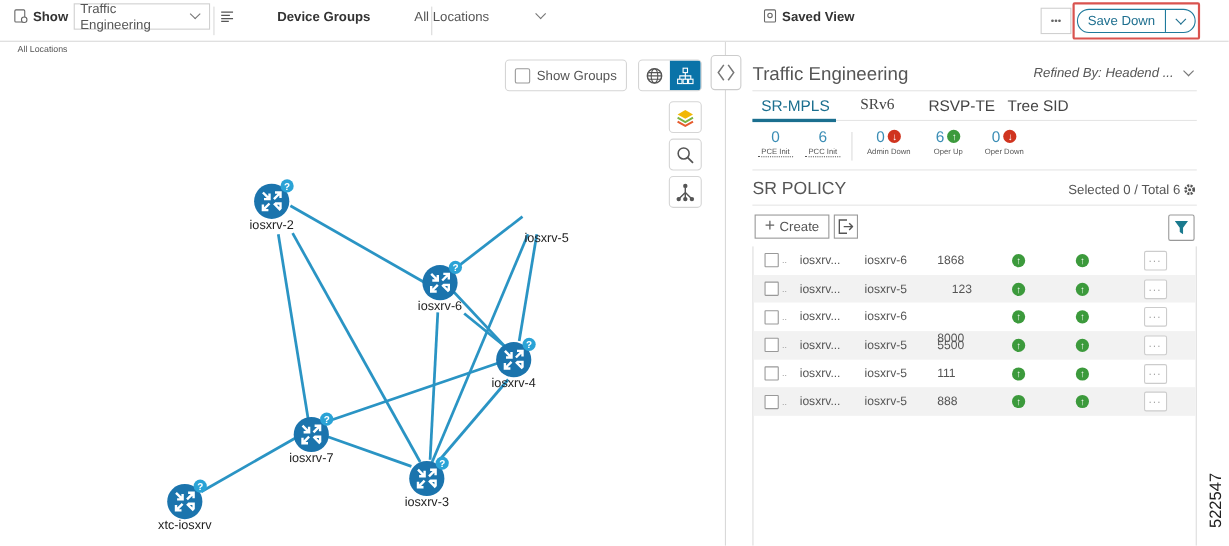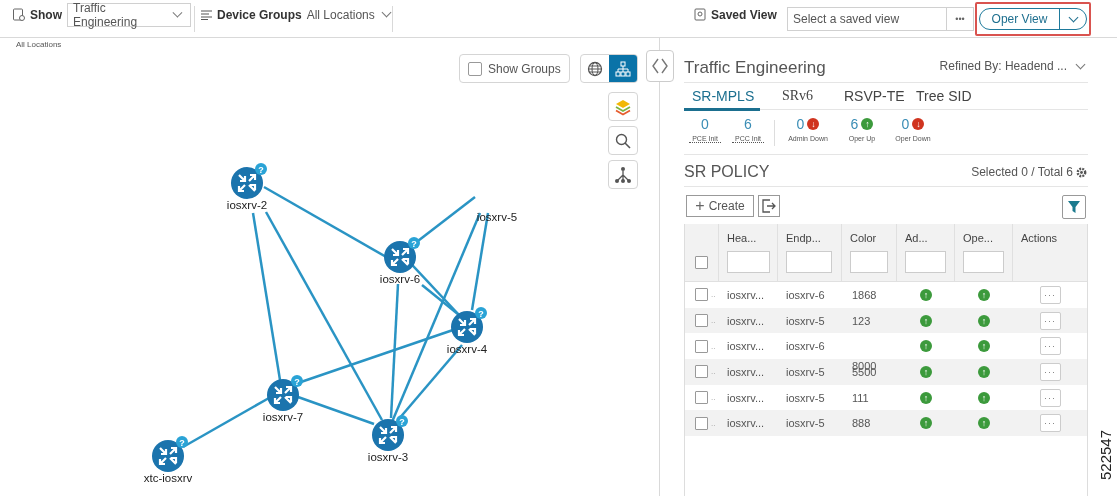--- a/index.html
+++ b/index.html
@@ -20,21 +20,21 @@
   .divider { position: absolute; left: 659px; top: 38px; width: 1px; height: 458px; background: #d9d9d9; }
   .showgroups { position: absolute; left: 459px; top: 54px; width: 111px; height: 29px; border: 1px solid #d5d5d5; border-radius: 4px; display: flex; align-items: center; padding-left: 8px; font-size: 12px; color: #555; }
   .cb { width: 14px; height: 14px; border: 1px solid #999; border-radius: 2px; background: #fff; margin-right: 6px; }
   .viewtoggle { position: absolute; left: 580px; top: 54px; width: 58px; height: 29px; border: 1px solid #d5d5d5; border-radius: 4px; display: flex; overflow: hidden; }
   .viewtoggle div { flex: 1; display: flex; align-items: center; justify-content: center; }
   .viewtoggle .active { background: #0a73a8; }
   .toolbtn { position: absolute; left: 608px; width: 30px; height: 29px; border: 1px solid #d5d5d5; border-radius: 4px; display: flex; align-items: center; justify-content: center; background: #fff; }
   .collapse { position: absolute; left: 646px; top: 50px; width: 28px; height: 32px; border: 1px solid #ccc; border-radius: 4px; background: #fff; display: flex; align-items: center; justify-content: center; color: #777; font-size: 16px; }
   .panel { position: absolute; left: 684px; top: 50px; width: 404px; }
   .ptitle { position: absolute; left: 0; top: 8px; font-size: 17px; color: #555; }
-  .refined { position: absolute; right: 0; top: 9px; font-size: 12px; color: #555; display: flex; align-items: center; }
+  .refined { position: absolute; right: 0; top: 9px; font-size: 12px; color: #555; display: flex; align-items: center; font-style: italic; }
   .tabs { position: absolute; left: 0; top: 32px; width: 404px; height: 28px; border-top: 1px solid #e5e5e5; border-bottom: 1px solid #e5e5e5; }
   .tab { position: absolute; top: 5px; font-size: 14px; color: #444; }
   .tab.active { color: #1b6f8f; }
   .tabline { position: absolute; left: 0; top: 25px; width: 76px; height: 3px; background: #1b6f8f; }
   .stats { position: absolute; left: 0; top: 66px; width: 404px; height: 38px; }
   .stat { position: absolute; text-align: center; }
   .stat .num { font-size: 14px; color: #3a8db5; display: flex; align-items: center; justify-content: center; }
   .stat .cap { font-size: 7px; color: #555; margin-top: 3px; white-space: nowrap; }
   .stat .cap.dotted { border-bottom: 1px dotted #555; }
   .dot { width: 12px; height: 12px; border-radius: 50%; display: inline-flex; align-items: center; justify-content: center; color: #fff; font-size: 9px; font-weight: bold; margin-left: 3px; }
@@ -69,45 +69,42 @@
         <rect x="1.5" y="1" width="9" height="11" rx="1" fill="none" stroke="#666"></rect>
         <circle cx="10" cy="10" r="2.5" fill="#fff" stroke="#666"></circle>
       </svg>
     <span class="bold" style="margin:0 5px 0 4px;">Show</span>
     <div class="select" style="width:124px;">
       <span>Traffic Engineering</span>
       <span class="chev"></span>
     </div>
   </div>
   <div class="vsep" style="left:194px;"></div>
-  <div class="tb-item" style="left:201px;">
+  <div class="tb-item" style="left:201px;gap:35px;">
     <svg width="11" height="10" viewBox="0 0 11 10">
         <path d="M0 1h11M0 4h8M0 7h11M0 9.5h7" stroke="#555" stroke-width="1.2"></path>
       </svg>
     <span class="bold" style="margin:0 5px 0 5px;">Device Groups</span>
     <span style="font-size:12px;color:#555;">All Locations</span>
     <span class="chev"></span>
   </div>
   <div class="vsep" style="left:392px;"></div>
   <div class="tb-item" style="left:694px;">
     <svg width="13" height="13" viewBox="0 0 13 13">
         <rect x="1" y="1" width="10" height="11" rx="1" fill="none" stroke="#666"></rect>
         <circle cx="6" cy="6" r="2" fill="none" stroke="#666"></circle>
       </svg>
     <span class="bold" style="margin-left:4px;">Saved View</span>
   </div>
-  <div class="select" style="position:absolute;left:787px;top:7px;width:160px;">
-    <span>Select a saved view</span>
-  </div>
   <div class="select" style="position:absolute;left:946px;top:7px;width:28px;justify-content:center;font-size:9px;color:#666;">
     <span>•••</span>
   </div>
   <div class="savebtn-wrap">
     <div class="savebtn">
-      <div class="lbl">Oper View</div>
+      <div class="lbl">Save Down</div>
       <div class="dd">
           <span class="chev" style="margin:-3px 0 0 0;border-color:#1e6f8f;"></span>
         </div>
     </div>
   </div>
 </div>
 <div class="crumb">All Locations</div>
 
 <svg class="map" width="660" height="458" viewBox="0 38 660 458" style="position:absolute;left:0;top:38px;">
   <g stroke="#2a94c4" stroke-width="2.5">
@@ -346,31 +343,20 @@
           <path d="M5 7h8M10 4l3 3-3 3" fill="none" stroke="#555" stroke-width="1.3"></path>
         </svg>
     </div>
     <div class="filterbtn">
       <svg width="12" height="12" viewBox="0 0 12 12">
           <path d="M0 0h12L7.5 6v6l-3-2V6z" fill="#1a7a8e"></path>
         </svg>
     </div>
   </div>
   <div class="table">
-    <div class="thead">
-      <div class="th" style="width:34px;">
-        <div class="rcb" style="position:absolute;left:10px;top:32px;"></div>
-      </div>
-      <div class="th" style="width:59px;"><span>Hea...</span><input style="width: 43px;"></div>
-      <div class="th" style="width:64px;"><span>Endp...</span><input style="width: 46px;"></div>
-      <div class="th" style="width:55px;"><span>Color</span><input style="width: 38px;"></div>
-      <div class="th" style="width:58px;"><span>Ad...</span><input style="width: 41px;"></div>
-      <div class="th" style="width:58px;"><span>Ope...</span><input style="width: 41px;"></div>
-      <div class="th" style="flex:1;"><span>Actions</span></div>
-    </div>
     <div id="rows">
         <div class="row">
           <div style="width:34px;display:flex;align-items:center;padding-left:10px;">
             <div class="rcb"></div>
             <span style="font-size:8px;color:#999;margin-left:3px;">..</span>
           </div>
           <div class="cell" style="width:59px;padding-left:8px;">iosxrv...</div>
           <div class="cell" style="width:64px;padding-left:8px;">iosxrv-6</div>
           <div class="cell" style="width:55px;padding-left:10px;">1868</div>
           <div style="width:58px;display:flex;justify-content:center;">
@@ -383,21 +369,21 @@
             <div class="more">···</div>
           </div>
         </div>
         <div class="row alt">
           <div style="width:34px;display:flex;align-items:center;padding-left:10px;">
             <div class="rcb"></div>
             <span style="font-size:8px;color:#999;margin-left:3px;">..</span>
           </div>
           <div class="cell" style="width:59px;padding-left:8px;">iosxrv...</div>
           <div class="cell" style="width:64px;padding-left:8px;">iosxrv-5</div>
-          <div class="cell" style="width:55px;padding-left:10px;">123</div>
+          <div class="cell" style="width:55px;padding-left:10px;text-align:center;">123</div>
           <div style="width:58px;display:flex;justify-content:center;">
             <span class="dot green" style="margin:0;">↑</span>
           </div>
           <div style="width:58px;display:flex;justify-content:center;">
             <span class="dot green" style="margin:0;">↑</span>
           </div>
           <div style="flex:1;display:flex;justify-content:center;">
             <div class="more">···</div>
           </div>
         </div>

